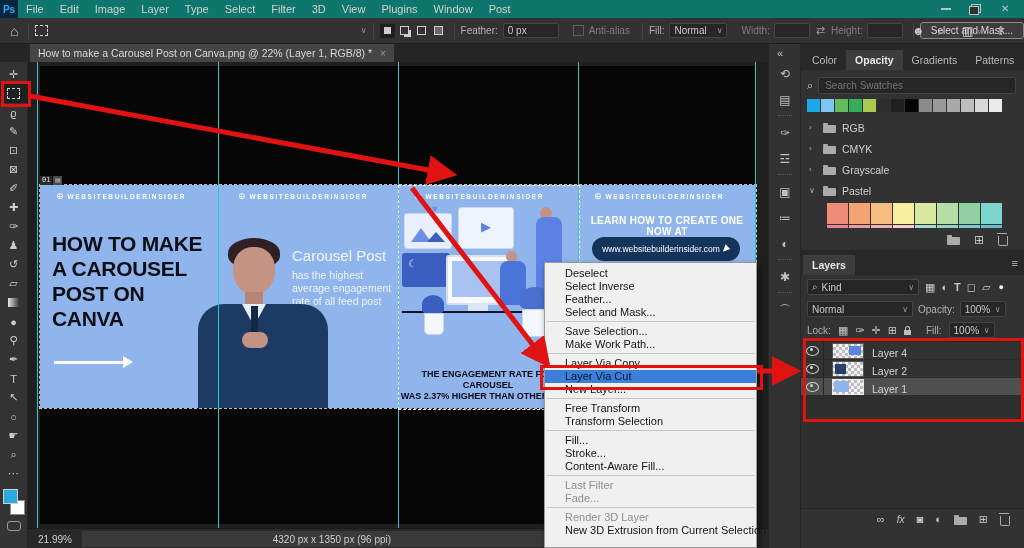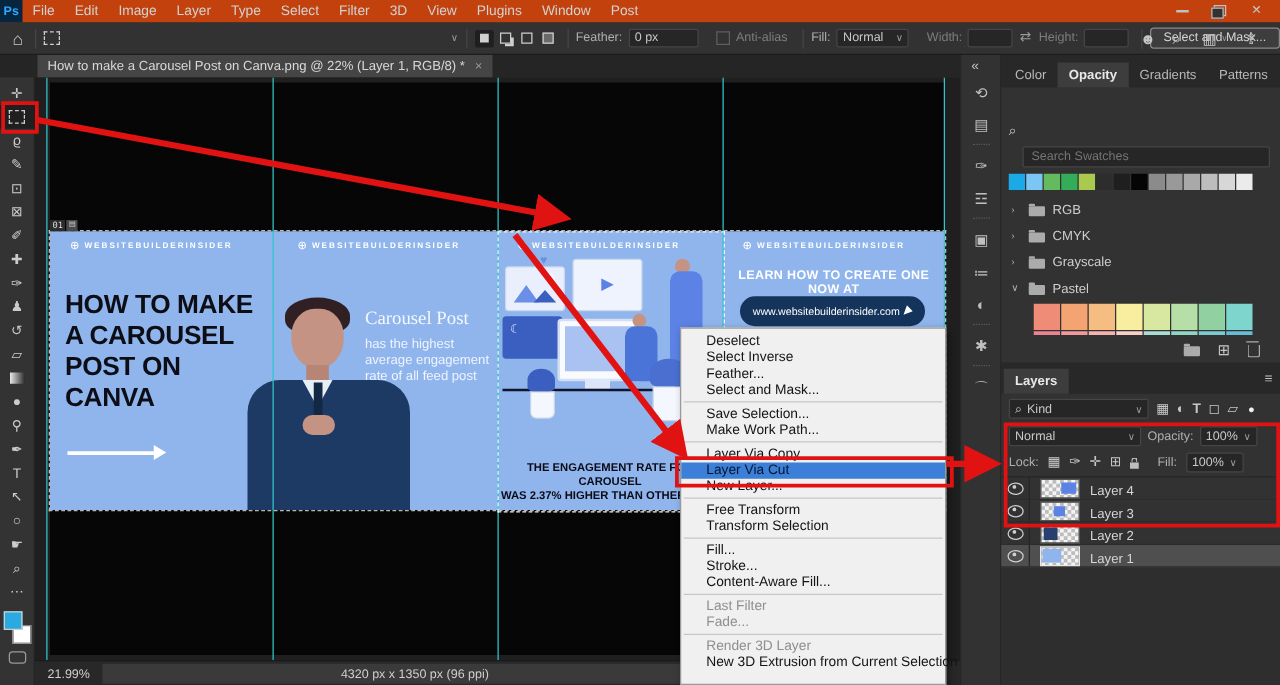--- a/index.html
+++ b/index.html
@@ -8,21 +8,21 @@
   .a{position:absolute;}
   .r{display:flex;align-items:center;}
   .ico{color:#c6c6c6;font-size:11px;line-height:1;text-align:center;}
   .lbl{color:#b0b0b0;font-size:10px;white-space:nowrap;}
   .dim{color:#7d7d7d;}
   .fld{background:#262626;border:1px solid #454545;border-radius:2px;color:#c8c8c8;font-size:10px;
        display:flex;align-items:center;padding:0 4px;box-sizing:border-box;}
   .chev{color:#9a9a9a;font-size:8px;margin-left:auto;padding-left:3px;}
   .vsep{width:1px;height:16px;background:#454545;margin:0 6px;}
   
-  .menubar{left:0;top:0;width:1024px;height:18px;background:#c2410c;border-bottom:1px solid #272727;display:flex;align-items:center;}
+  .menubar{left:0;top:0;width:1024px;height:18px;background:#0f766e;border-bottom:1px solid #272727;display:flex;align-items:center;}
   .pslogo{width:18px;height:18px;background:#06263f;color:#31a8ff;font-size:10px;font-weight:bold;display:flex;align-items:center;justify-content:center;}
   .mitem{color:#d2d2d2;font-size:11px;padding:0 8px;height:18px;display:flex;align-items:center;cursor:default;}
   
   .optionsbar{left:0;top:18px;width:1024px;height:26px;background:#323232;border-bottom:1px solid #1d1d1d;display:flex;align-items:center;padding-left:6px;box-sizing:border-box;}
   .modebtn{width:15px;height:14px;margin-right:2px;display:flex;align-items:center;justify-content:center;border-radius:2px;}
   .modebtn.on{background:#1f1f1f;}
   .sq{width:7px;height:7px;background:#cfcfcf;display:inline-block;}
   .sq.o{background:transparent;border:1px solid #cfcfcf;}
   .btn{border:1px solid #8a8a8a;border-radius:3px;color:#d5d5d5;font-size:10px;padding:2px 10px;background:#3d3d3d;}
   
@@ -265,21 +265,21 @@
         </div>
         <div class="warrow"></div>
       </div>
 
       <div class="panel" style="width:180px;">
         <div class="brand" style="left:20px;">
           <span class="g">⊕</span>
           <span class="t">WEBSITEBUILDERINSIDER</span>
         </div>
         <div class="a" style="left:74px;top:62px;width:104px;">
-          <div style="font-size:15px;color:#f4f7ff;margin-bottom:5px;font-family:Liberation Serif, serif;">Carousel Post</div>
+          <div style="font-size:15px;color:#f4f7ff;margin-bottom:5px;">Carousel Post</div>
           <div style="font-size:10.5px;line-height:13px;color:#eef3ff;">has the highest average engagement rate of all feed post types.</div>
         </div>
       </div>
 
       <div class="manwrap" style="left:150px;top:55px;width:145px;height:168px;">
         <div class="a" style="left:38px;top:-2px;width:52px;height:30px;background:#302024;border-radius:50% 50% 40% 40%;"></div>
         <div class="a" style="left:43px;top:7px;width:42px;height:48px;background:#c49383;border-radius:45% 45% 50% 50%;"></div>
         <div class="a" style="left:55px;top:52px;width:18px;height:14px;background:#b78574;"></div>
         <div class="a" style="left: 8px; top: 64px; width: 130px; height: 104px; border-radius: 26px 26px 0px 0px; background: rgb(28, 58, 99);"></div>
         <div class="a" style="left:52px;top:64px;width:0;height:0;border-left:12px solid transparent;border-right:12px solid transparent;border-top:22px solid #e8eef5;"></div>
@@ -401,21 +401,21 @@
 
     <div class="ptabs">
       <div class="ptab">Color</div>
       <div class="ptab on">Opacity</div>
       <div class="ptab">Gradients</div>
       <div class="ptab">Patterns</div>
 
     </div>
     <div class="r" style="padding:7px 8px 5px 6px;gap:5px;">
       <span class="ico" style="font-size:11px;">⌕</span>
-      <div class="fld" style="flex:1;height:17px;margin-top:40px;">
+      <div class="fld" style="flex:1;height:17px;">
         <input style="background: transparent; border: none; outline: none; color: rgb(154, 154, 154); font-size: 10px; width: 100%; font-family: inherit;" placeholder="Search Swatches">
       </div>
     </div>
     <div class="swrow" style="padding-left:6px;">
       <div class="sw" style="background: rgb(27, 169, 232);"></div>
       <div class="sw" style="background: rgb(124, 198, 244);"></div>
       <div class="sw" style="background: rgb(99, 187, 94);"></div>
       <div class="sw" style="background: rgb(52, 173, 91);"></div>
       <div class="sw" style="background: rgb(169, 201, 79);"></div>
       <div class="sw" style="background: rgb(45, 45, 45);"></div>
@@ -525,29 +525,20 @@
         <div class="checker" style="margin:0 8px;">
             <span class="a" style="left:16px;top:2px;width:12px;height:9px;background:#5b82e4;"></span>
           </div>
         <span>Layer 4</span>
       </div>
       <div class="lrow">
         <div class="eyecell">
             <span class="eye"></span>
           </div>
         <div class="checker" style="margin:0 8px;">
-            <span class="a" style="left:10px;top:3px;width:9px;height:8px;background:#5b82e4;"></span>
-          </div>
-        <span>Layer 3</span>
-      </div>
-      <div class="lrow">
-        <div class="eyecell">
-            <span class="eye"></span>
-          </div>
-        <div class="checker" style="margin:0 8px;">
             <span class="a" style="left:2px;top:2px;width:11px;height:10px;background:#27406e;"></span>
           </div>
         <span>Layer 2</span>
       </div>
       <div class="lrow sel">
         <div class="eyecell">
             <span class="eye"></span>
           </div>
         <div class="checker" style="margin:0 8px;border:1px solid #e8e8e8;">
             <span class="a" style="left:1px;top:1px;width:15px;height:11px;background:#8fb5ec;"></span>

